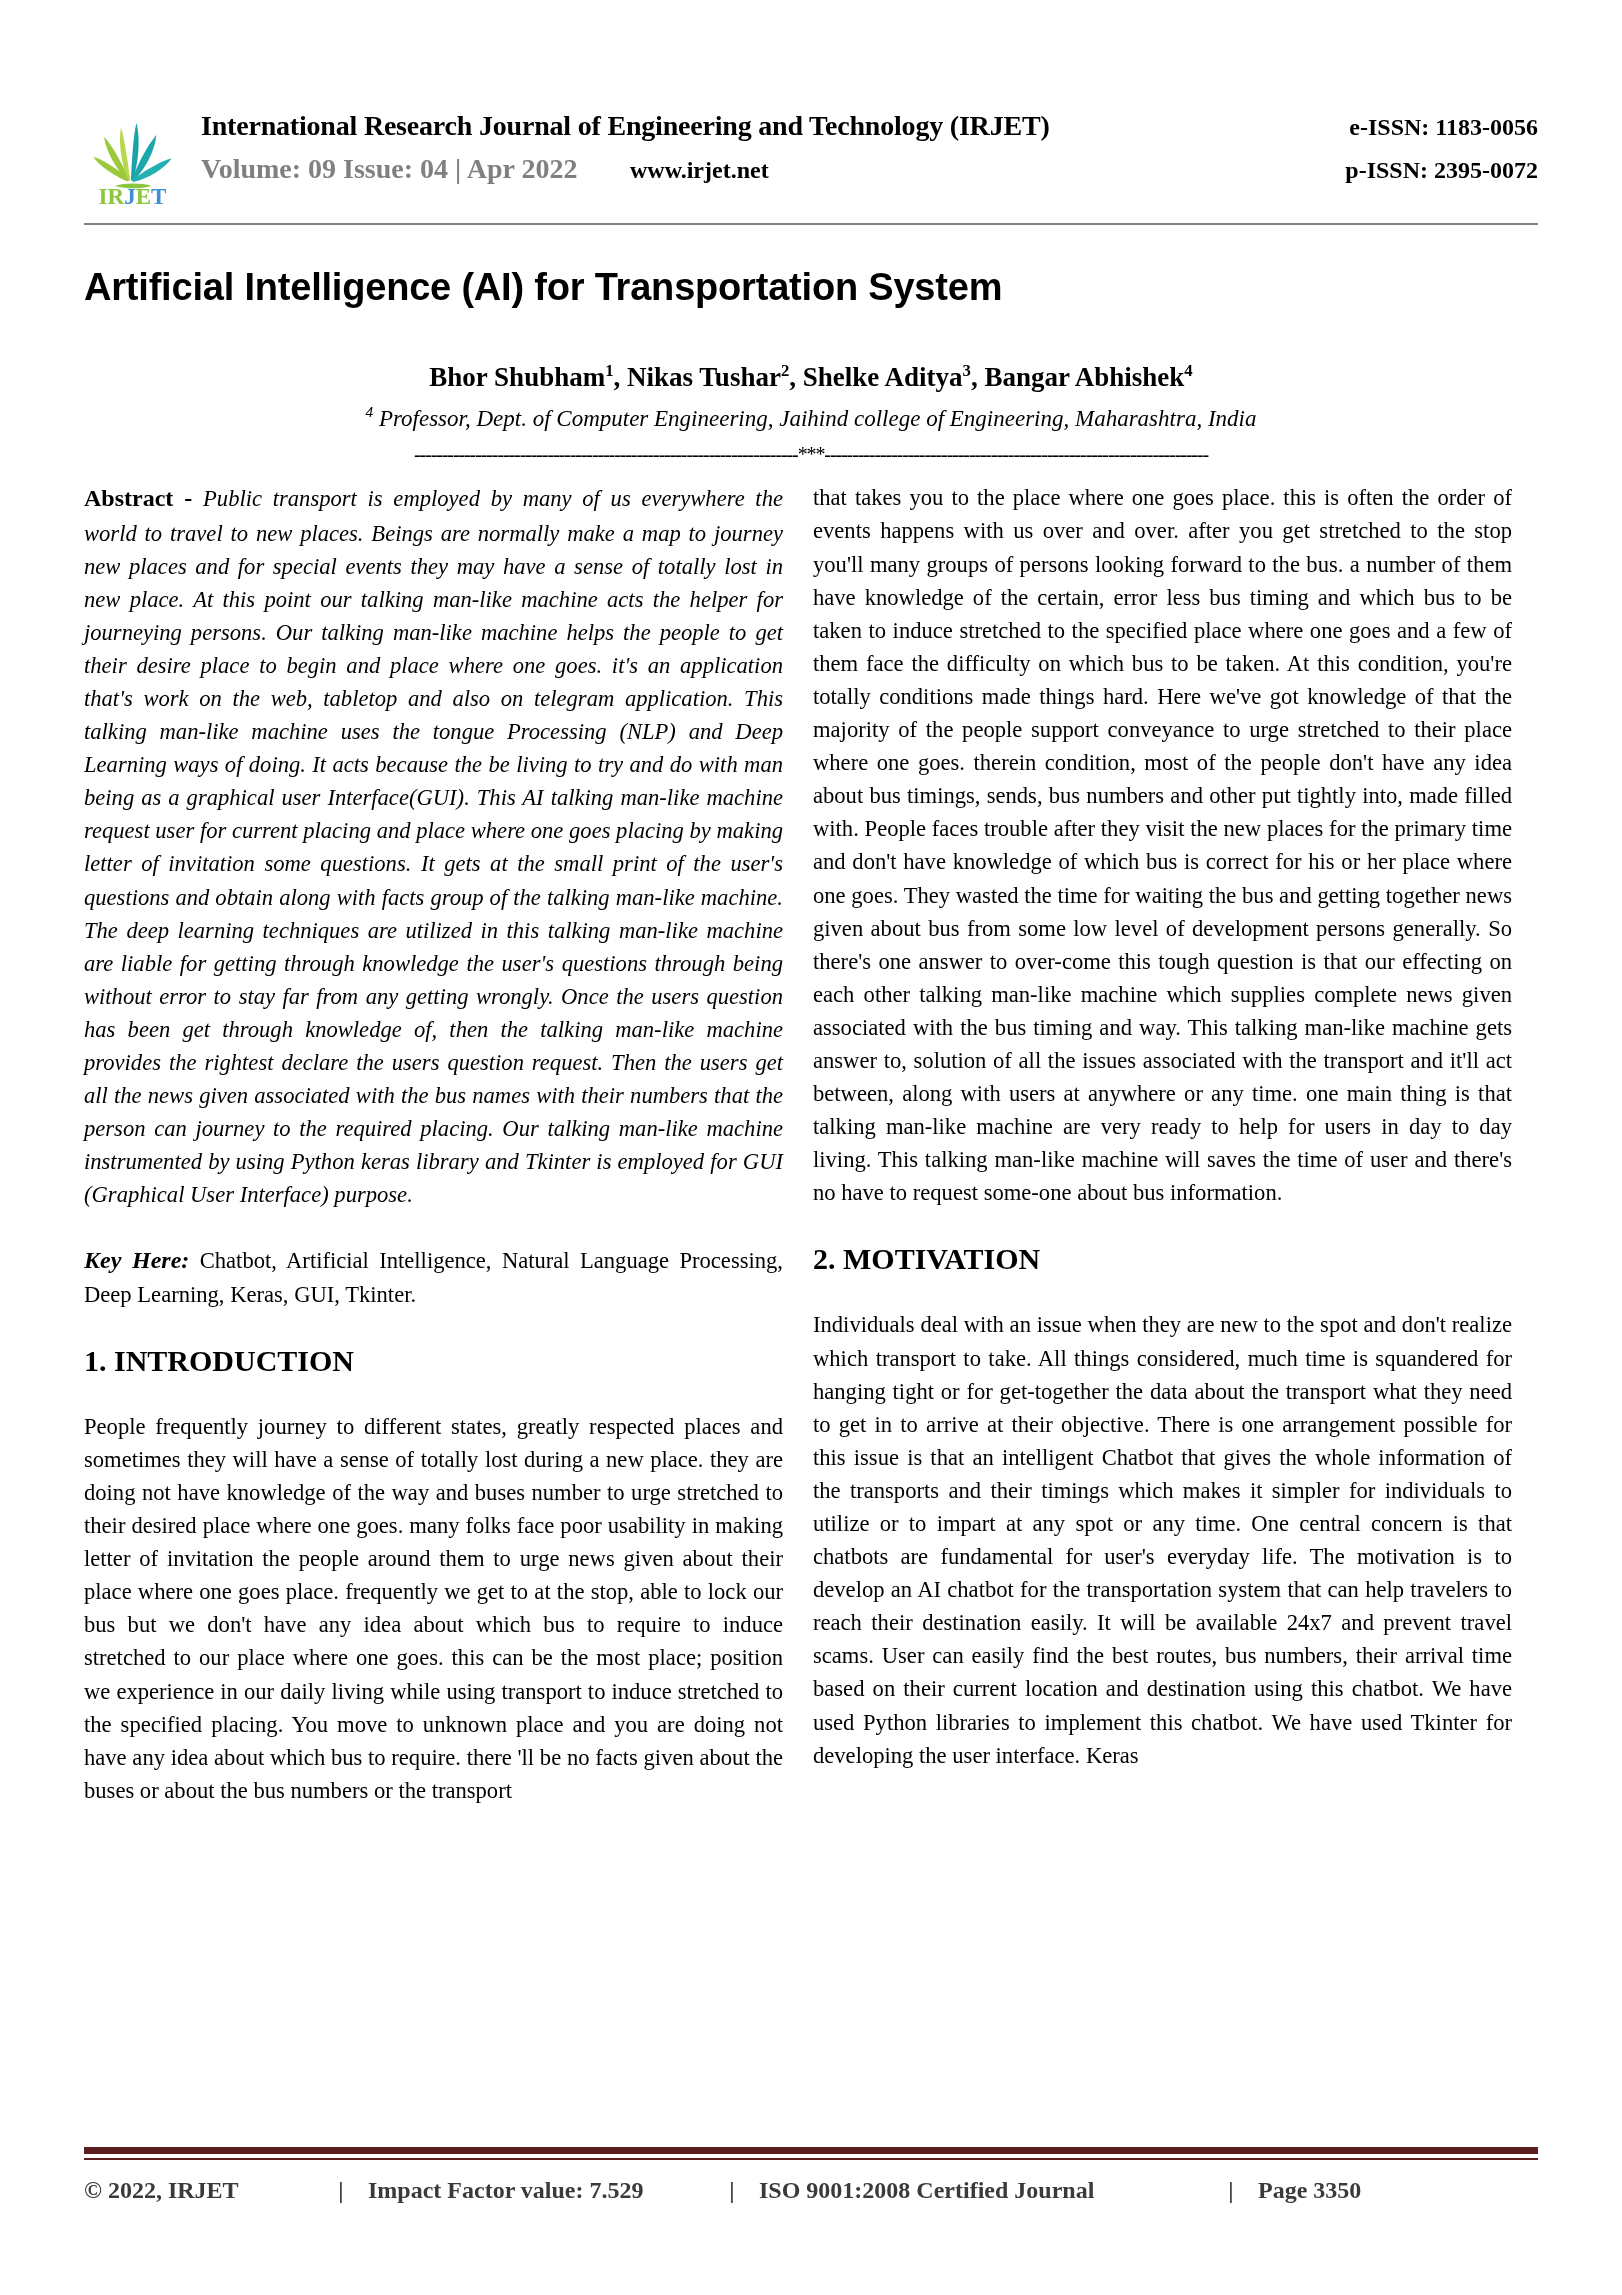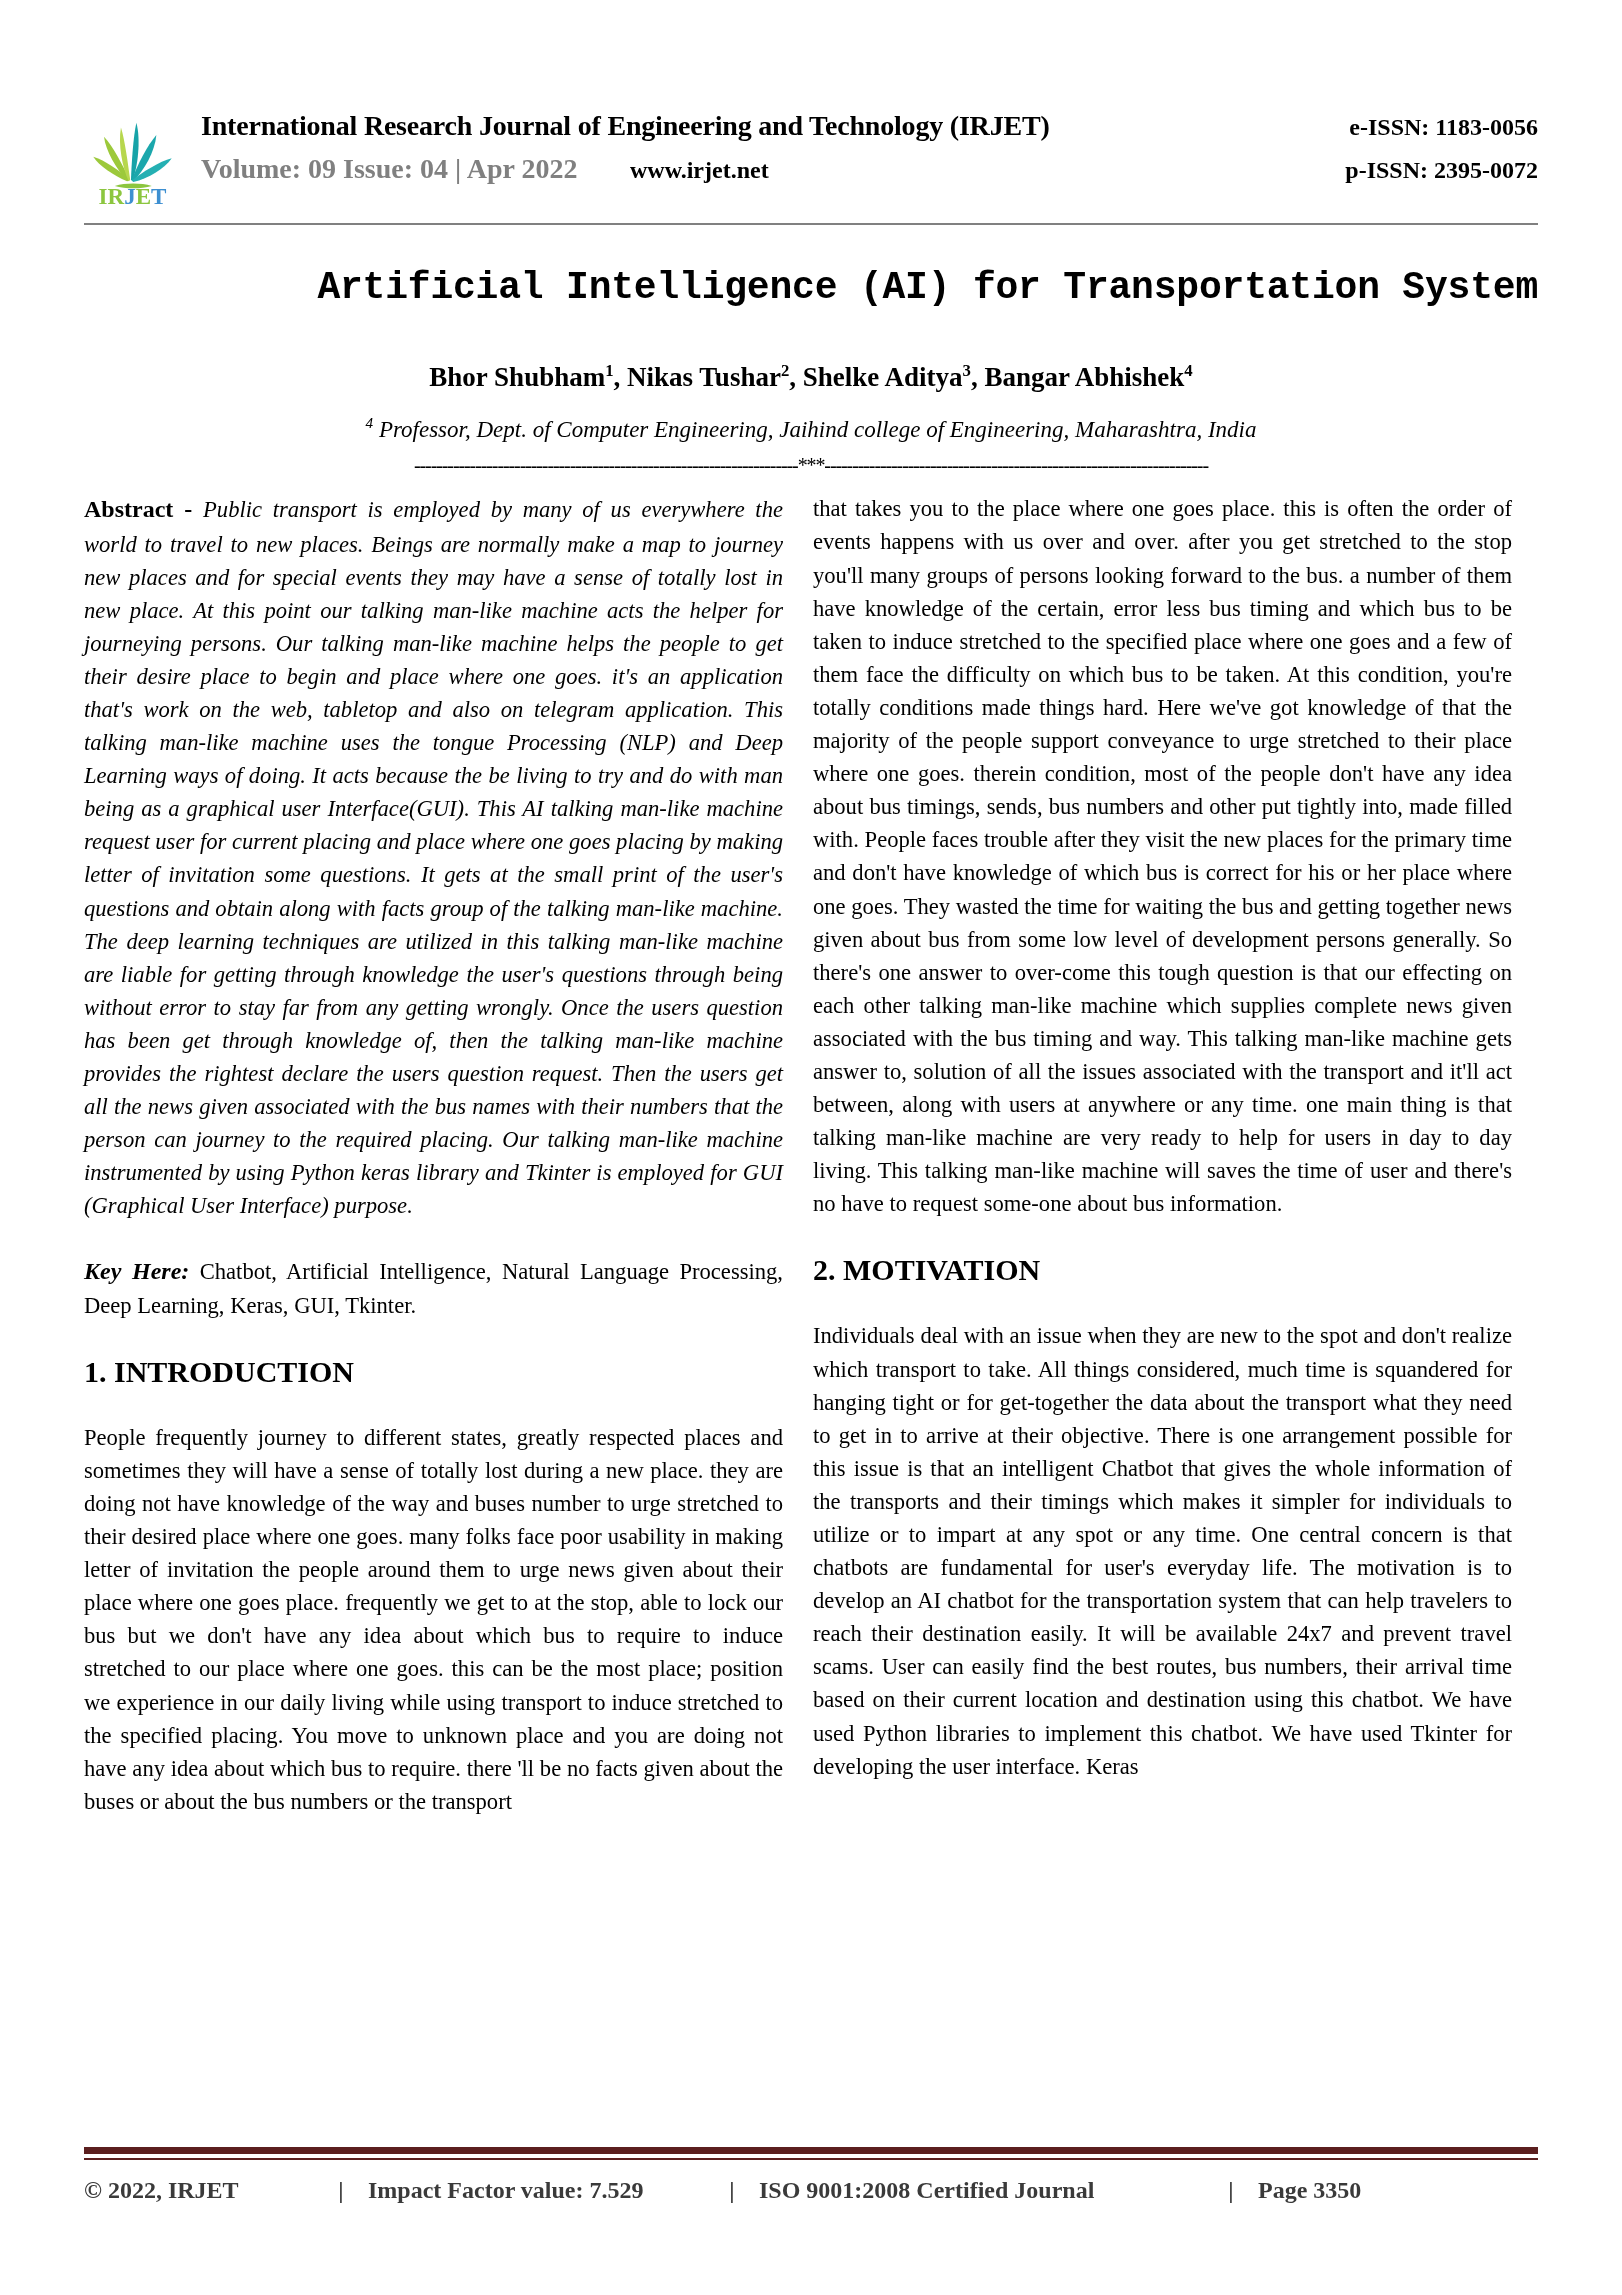--- a/index.html
+++ b/index.html
@@ -84,42 +84,42 @@
   }
   .header-rule {
     margin-top: 14px;
     height: 2.3px;
     background: #808080;
     width: 100%;
   }
 
   
   .paper-title {
-    text-align: right;
-    font-family: Liberation Mono, monospace;
+    text-align: left;
+    font-family: Liberation Sans, sans-serif;
     font-weight: bold;
     font-size: 38px;
     margin-top: 41px;
     letter-spacing: -0.2px;
   }
   .authors {
     text-align: center;
     font-family: "Liberation Serif", serif;
     font-weight: bold;
     font-size: 27px;
     margin-top: 52px;
   }
   .authors sup { font-size: 0.62em; vertical-align: super; font-weight: bold; }
 
   .affil {
     text-align: center;
     font-family: "Liberation Serif", serif;
     font-style: italic;
     font-size: 23px;
-    margin-top: 19px;
+    margin-top: 8px;
     line-height: 1.42;
   }
   .affil.first { margin-top: 44px; }
   .affil sup { font-size: 0.66em; vertical-align: super; font-style: italic; }
 
   .divider-stars {
     font-family: "Liberation Serif", serif;
     font-size: 20px;
     text-align: center;
     letter-spacing: -1.1px;

